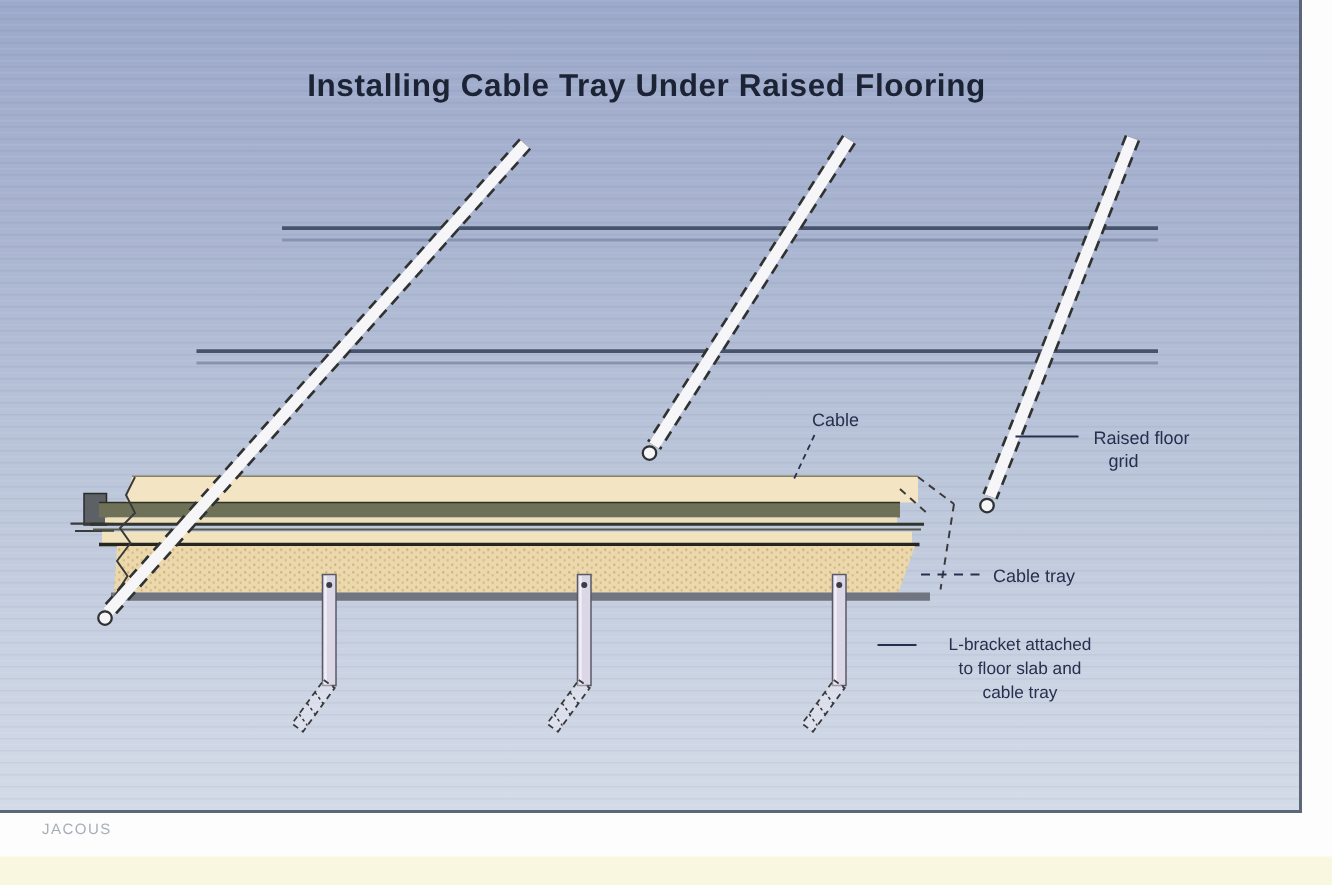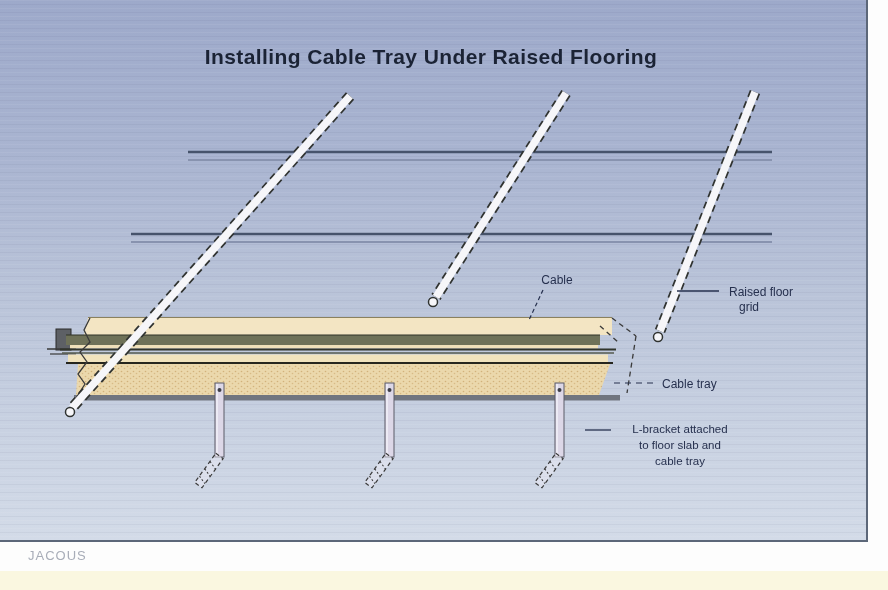--- a/index.html
+++ b/index.html
@@ -1,21 +1,21 @@
 <!DOCTYPE html>
 <html><head>
 <meta charset="utf-8">
 <style>
   html,body{margin:0;padding:0;}
   body{width:888px;height:590px;background:#ffffff;font-family:"Liberation Sans",sans-serif;overflow:hidden;}
   .page{position:relative;width:888px;height:590px;background:#fdfdfd;}
   .figure{position:absolute;left:0;top:0;width:866px;height:540px;
           border-right:2px solid #5c6779;border-bottom:2px solid #5c6779;background:#aab5d1;}
   .credit-bar{position:absolute;left:0;top:542px;width:888px;height:29px;background:#fdfdfd;}
-  .credit-text{position:absolute;left:28px;top:6px;font-size:13px;letter-spacing:1px;color:#a8adb8;}
+  .credit-text{position:absolute;left:28px;top:6px;font-size:10px;letter-spacing:1px;color:#a8adb8;}
   .cream-strip{position:absolute;left:0;top:571px;width:888px;height:19px;background:#faf7e0;}
   svg text{font-family:"Liberation Sans",sans-serif;}
 </style>
 </head>
 <body>
 
 <div class="page">
   <div class="figure">
     <svg width="866" height="540" viewBox="0 0 866 540">
       <defs>

